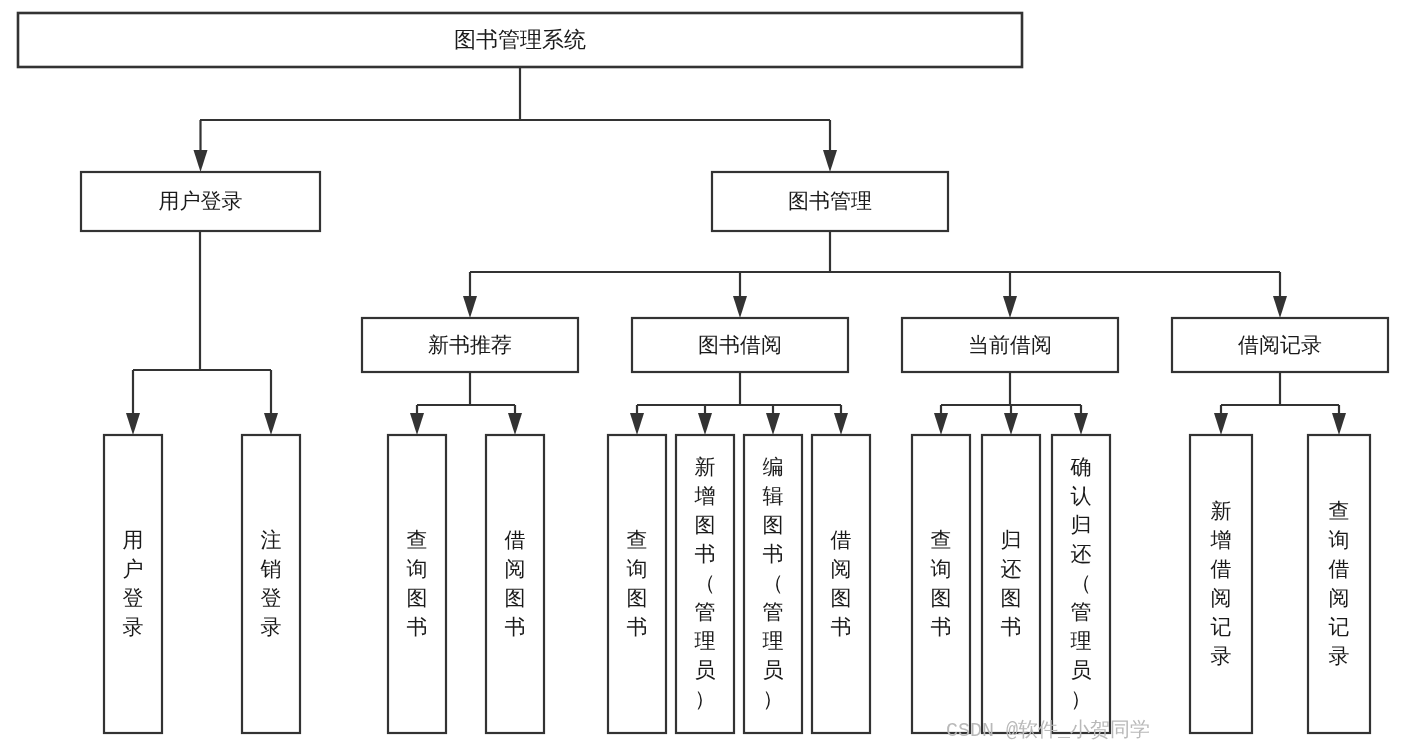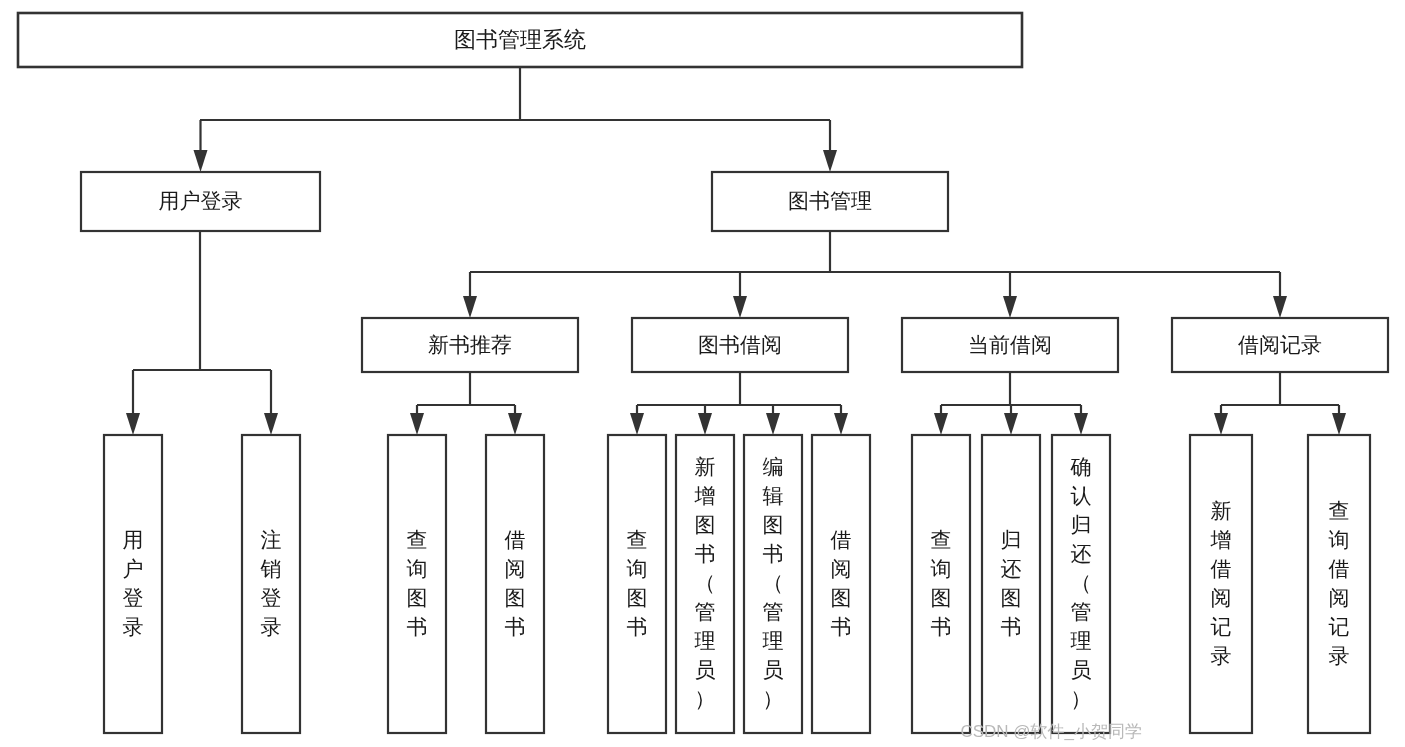--- a/index.html
+++ b/index.html
@@ -47,24 +47,24 @@
 
   .link {
     stroke: #333333;
     stroke-width: 2.2;
     fill: none;
   }
   .arrowhead { fill: #333333; }
 
   .watermark {
     position: absolute;
-    right: 16px;
+    right: 8px;
     bottom: 4px;
-    font-family: Liberation Sans, sans-serif;
-    font-size: 17px;
+    font-family: Liberation Mono, monospace;
+    font-size: 20px;
     color: #b9b9b9;
     white-space: nowrap;
     user-select: none;
   }
 </style>
 </head>
 <body>
 
 <div id="diagram-root">
   <svg id="tree" width="1405" height="747" viewBox="0 0 1405 747">

